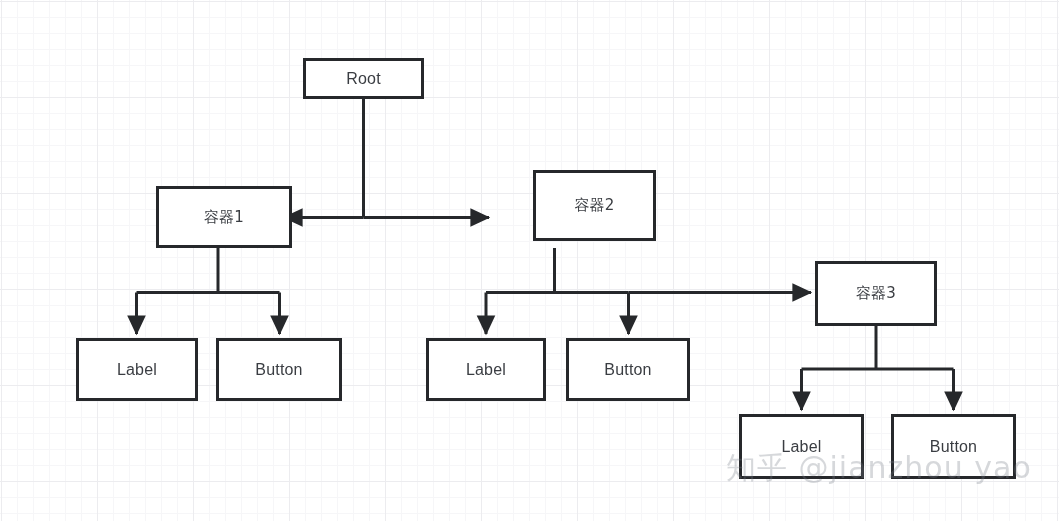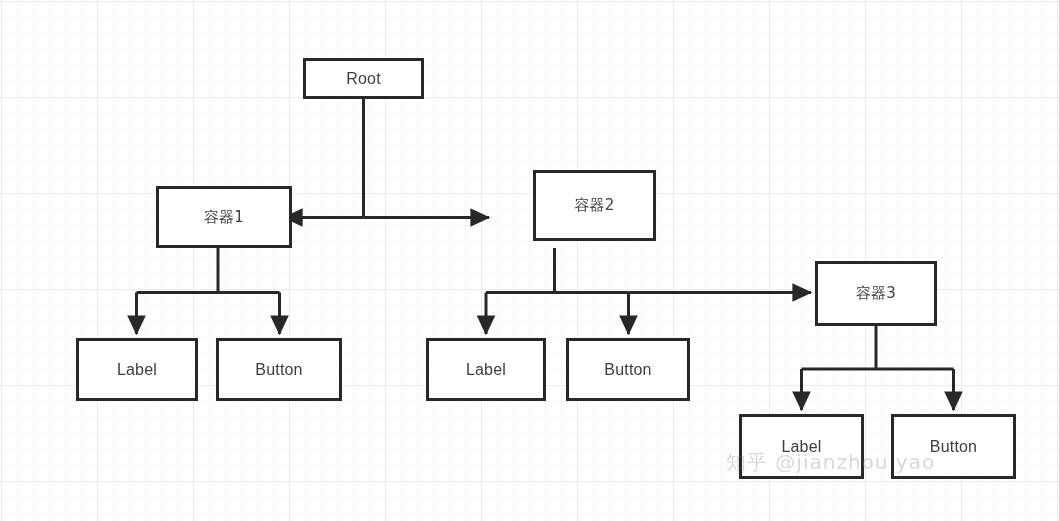--- a/index.html
+++ b/index.html
@@ -61,21 +61,21 @@
     pointer-events: none;
   }
 
   
   #watermark {
     position: absolute;
     left: 726px;
     top: 452px;
     z-index: 6;
     font-family: "DejaVu Sans", "Liberation Sans", sans-serif;
-    font-size: 20px;
+    font-size: 30px;
     line-height: 1.05;
     color: rgba(120, 125, 135, 0.30);
     white-space: nowrap;
     letter-spacing: 1px;
     user-select: none;
   }
 </style>
 </head>
 <body>
 

